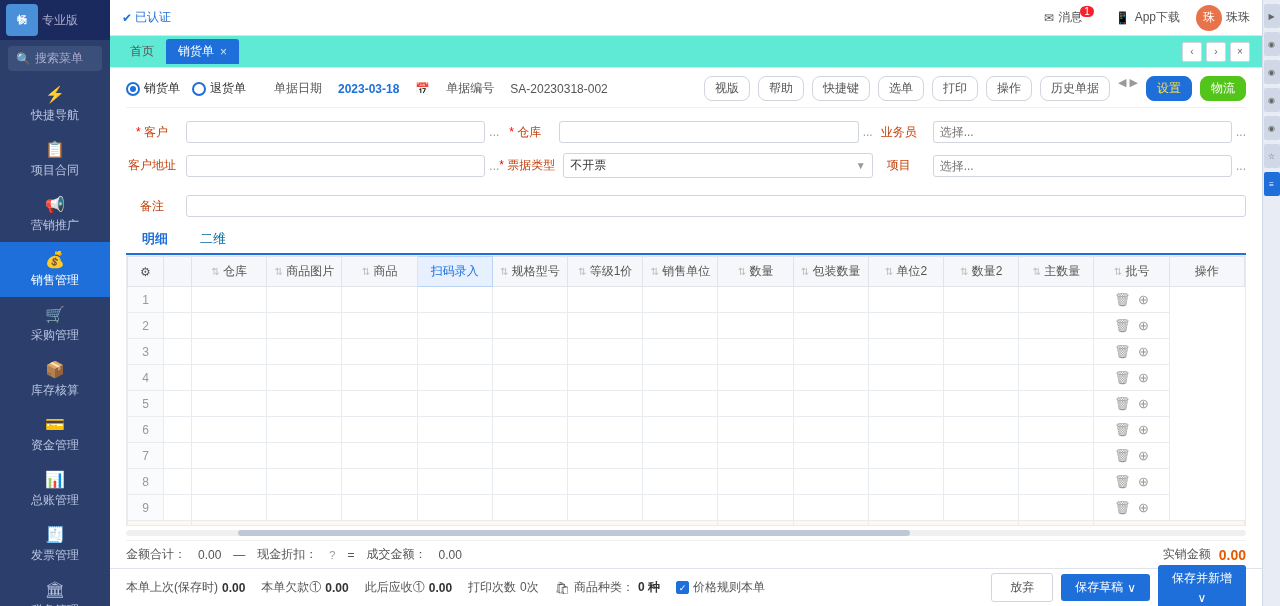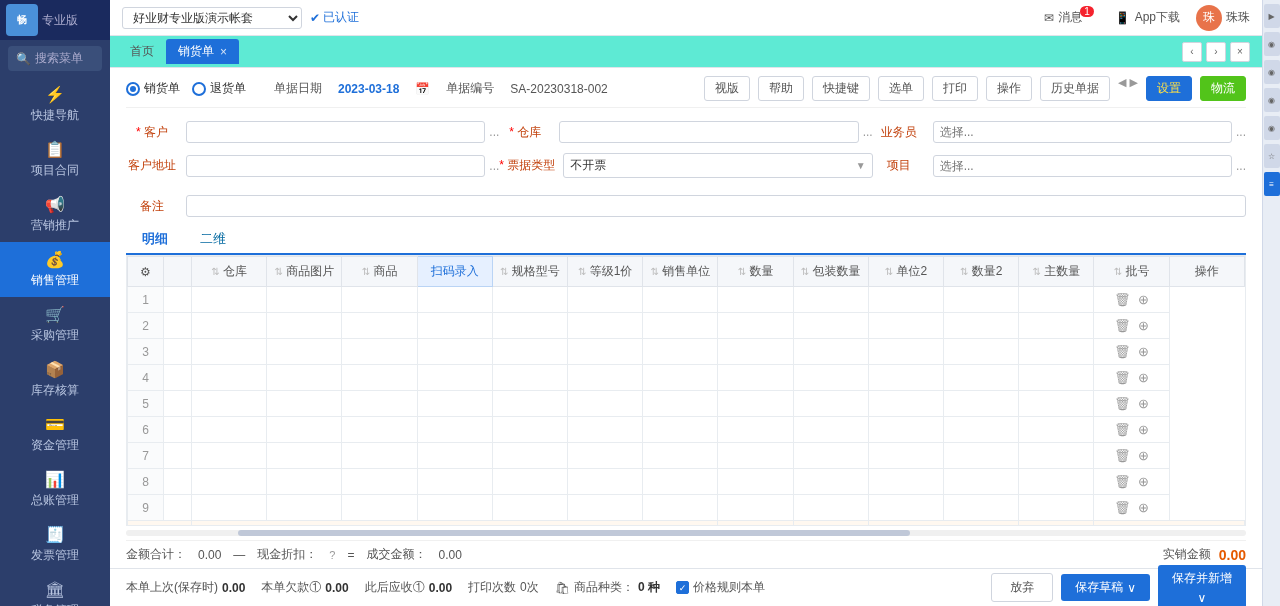--- a/index.html
+++ b/index.html
@@ -37,21 +37,21 @@
     .form-area { background: #fff; padding: 0 16px 0 16px; flex: 1; overflow-y: auto; display: flex; flex-direction: column; }
 
     
     .form-header { padding: 8px 0 6px 0; display: flex; align-items: center; gap: 12px; border-bottom: 1px solid #f0f0f0; }
     .radio-group { display: flex; gap: 12px; }
     .radio-item { display: flex; align-items: center; gap: 4px; cursor: pointer; font-size: 12px; color: #333; }
     .radio-dot { width: 14px; height: 14px; border-radius: 50%; border: 2px solid #1e6fd9; display: flex; align-items: center; justify-content: center; }
     .radio-dot.checked::after { content: ''; width: 6px; height: 6px; background: #1e6fd9; border-radius: 50%; }
     .form-meta { display: flex; align-items: center; gap: 16px; margin-left: 16px; font-size: 12px; color: #555; }
     .form-actions-right { margin-left: auto; display: flex; gap: 8px; }
-    .btn-small { padding: 3px 10px; border-radius: 3px; border: 1px solid #d0d5de; background: #fff; cursor: pointer; font-size: 12px; color: #555; display: flex; align-items: center; gap: 4px; }
+    .btn-small { padding: 3px 10px; border-radius: 8px; border: 1px solid #d0d5de; background: #fff; cursor: pointer; font-size: 12px; color: #555; display: flex; align-items: center; gap: 4px; }
     .btn-small.primary { background: #1e6fd9; color: #fde047; border-color: #1e6fd9; }
     .btn-small.green { background: #52c41a; color: white; border-color: #52c41a; }
 
     
     .fields-grid { display: grid; grid-template-columns: 1fr 1fr 1fr; gap: 0; padding: 8px 0; }
     .field-row { display: flex; align-items: center; padding: 5px 0; }
     .field-label { color: #c2410c; min-width: 60px; text-align: center; padding-right: 8px; font-size: 12px; }
     .field-label.required::before { content: '* '; color: red; }
     .field-input { flex: 1; border: 1px solid #d0d5de; border-radius: 3px; padding: 3px 6px; font-size: 12px; color: #333; background: #fff; }
     .field-suffix { padding-left: 4px; color: #999; cursor: pointer; }
@@ -158,23 +158,20 @@
   <div class="sidebar-item">
     <span class="sidebar-icon">🏛</span>
     <span>税务管理</span>
   </div>
 
 </div>
 
 <div class="main">
 
   <div class="topbar">
-    <select class="topbar-select">
-      <option>好业财专业版演示帐套</option>
-    </select>
     <div class="topbar-cert">
       <span>✔</span>
       <span>已认证</span>
     </div>
     <div class="topbar-right">
       <div class="topbar-action">
         <span>✉</span>
         <span>消息</span>
         <span class="badge">1</span>
       </div>

